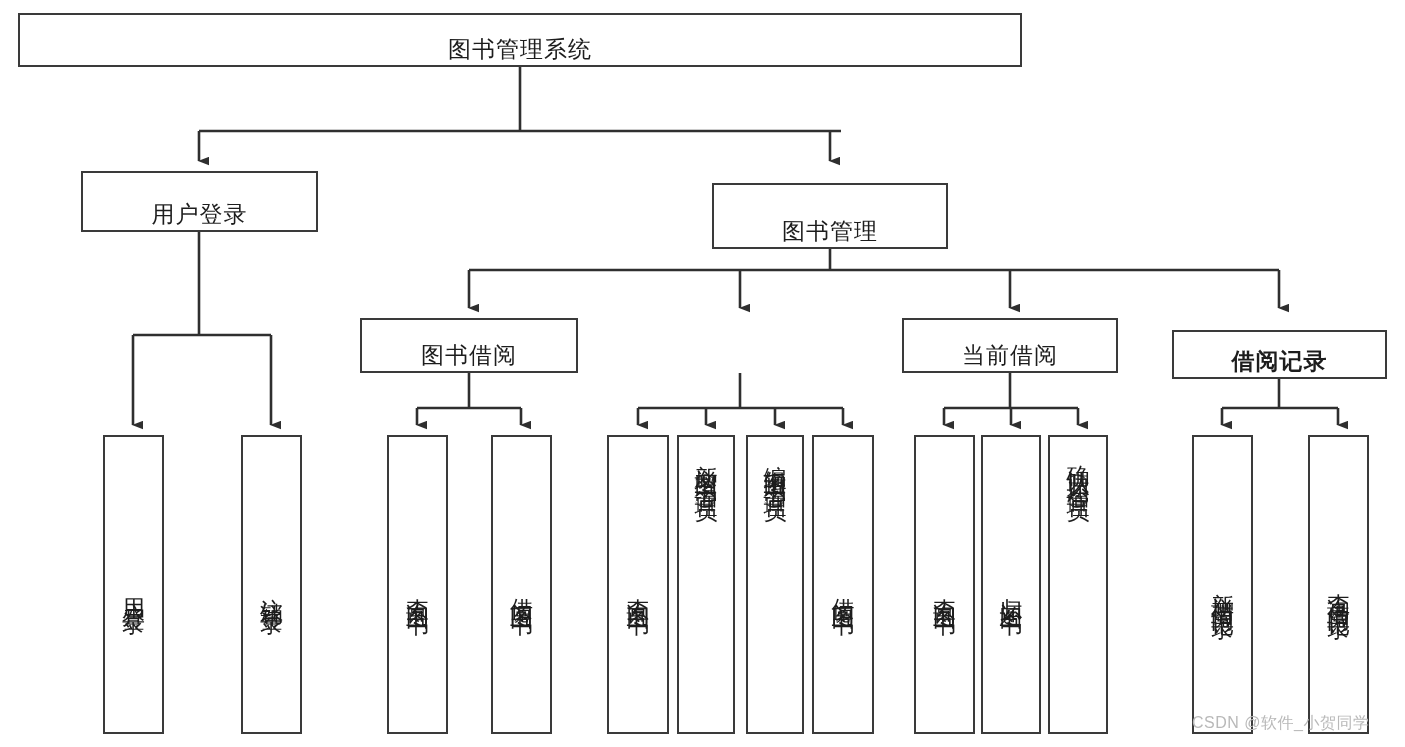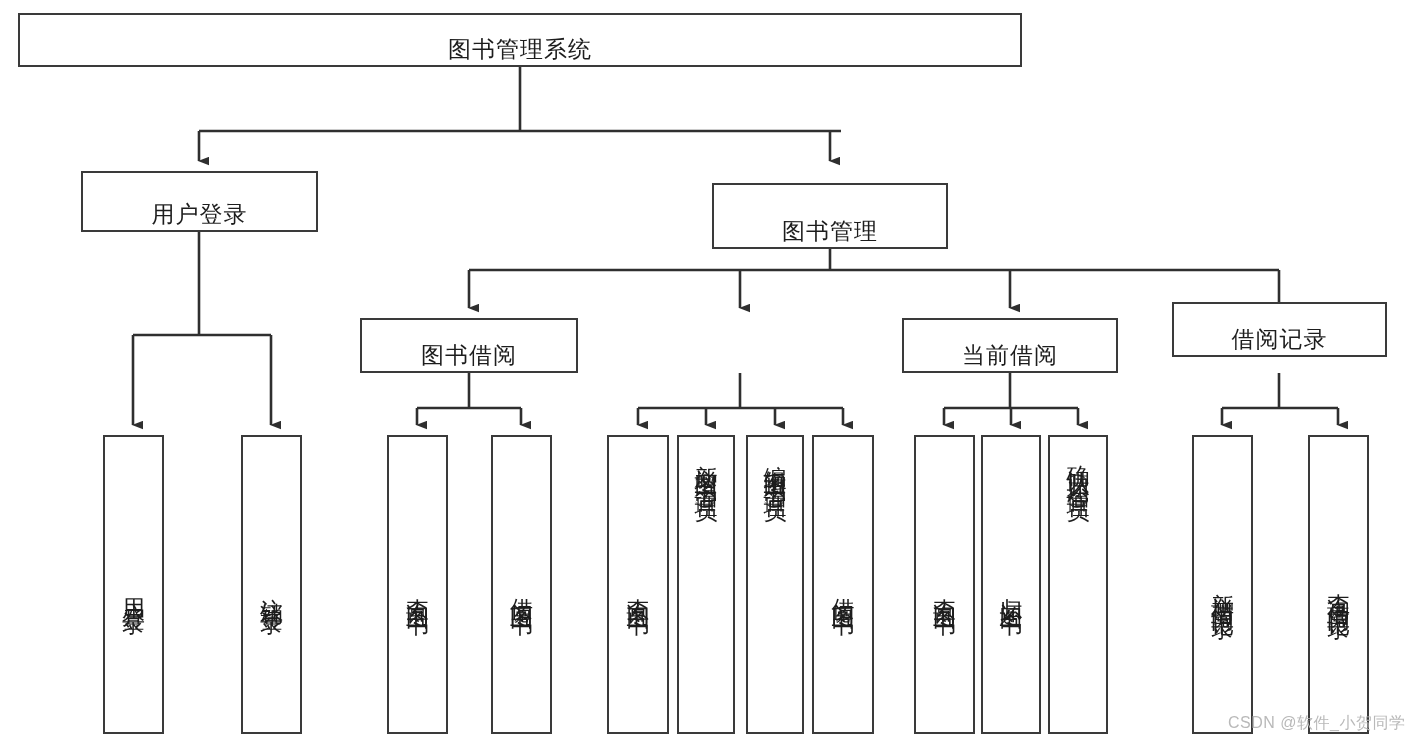--- a/index.html
+++ b/index.html
@@ -49,21 +49,20 @@
   .vlabel.centered{
     align-self:center;
   }
   #watermark{
     position:absolute;
     left:1192px;top:713px;
     font-size:16px;
     color:#b9b9b9;
     white-space:nowrap;
     letter-spacing:0.5px;
-    padding-left:36px;
   }
 </style>
 </head>
 <body>
 
 <div id="diagram">
 
   <svg id="edges" viewBox="0 0 1405 747" width="1405" height="747">
     <defs>
       <marker id="arrow" markerWidth="9" markerHeight="11" refX="4.2" refY="10" orient="auto" markerUnits="userSpaceOnUse">
@@ -124,21 +123,21 @@
   <div class="node horiz" style="left:712px;top:171px;width:236px;height:66px;margin-top:12px;">
     <span>图书管理</span>
   </div>
 
   <div class="node horiz" style="left:360px;top:318px;width:218px;height:55px;">
     <span>图书借阅</span>
   </div>
   <div class="node horiz" style="left:902px;top:318px;width:216px;height:55px;">
     <span>当前借阅</span>
   </div>
-  <div class="node horiz" style="left:1172px;top:302px;width:215px;height:55px;">
+  <div class="node horiz" style="left:1172px;top:330px;width:215px;height:49px;font-weight:bold;">
     <span>借阅记录</span>
   </div>
 
   <div class="node vert" style="left:103px;top:435px;width:61px;height:299px;">
     <span class="vlabel centered">用户登录</span>
   </div>
   <div class="node vert" style="left:241px;top:435px;width:61px;height:299px;">
     <span class="vlabel centered">注销登录</span>
   </div>
 

